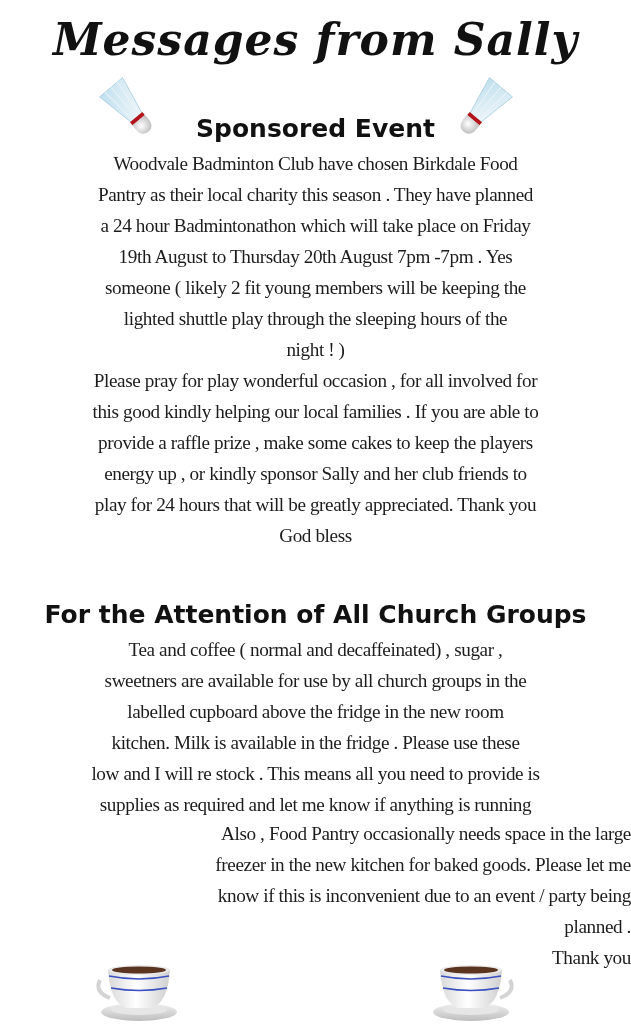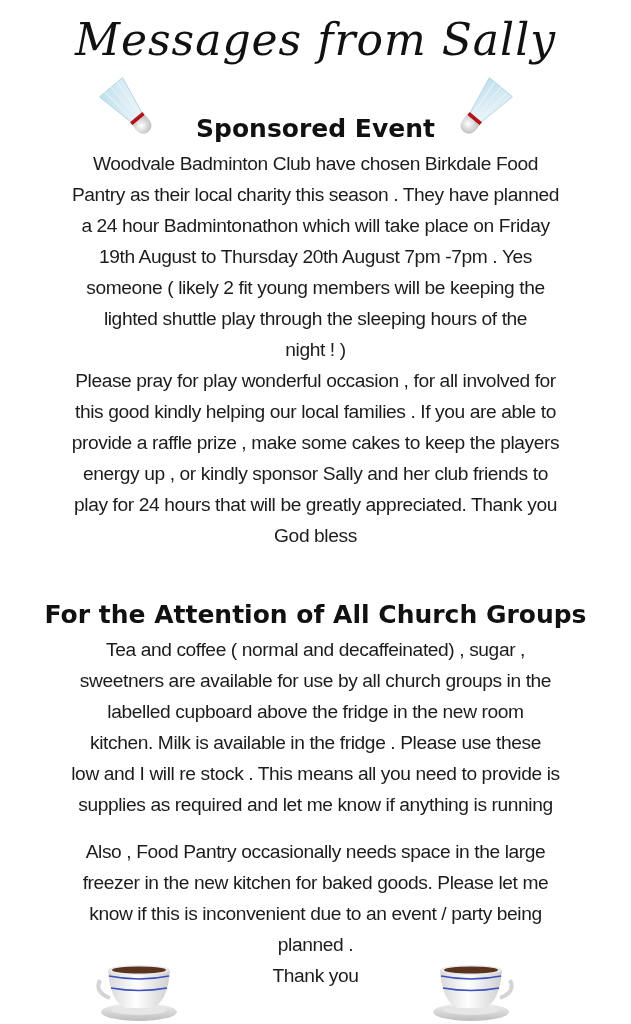--- a/index.html
+++ b/index.html
@@ -1,28 +1,28 @@
 <!DOCTYPE html>
 <html><head>
   <meta charset="utf-8">
   <style>
     html, body { margin: 0; padding: 0; background: #ffffff; }
     body { width: 631px; height: 1024px; position: relative; overflow: hidden; color: #1a1a1a; font-family: "DejaVu Sans", sans-serif; }
-    .title { position: absolute; top: 4px; left: 0; width: 631px; text-align: center; font-family: "DejaVu Serif", serif; font-style: italic; font-size: 44px; line-height: 72px; letter-spacing: 1px; color: #111; }
+    .title { position: absolute; top: 4px; left: 0; width: 631px; text-align: center; font-family: "DejaVu Serif", serif; font-style: italic; font-size: 44px; line-height: 72px; letter-spacing: 1px; color: #111; font-weight: bold; }
     .shuttle { position: absolute; width: 70px; height: 70px; }
     .shuttle.left { left: 96px; top: 76px; }
     .shuttle.right { left: 446px; top: 76px; }
     .heading { position: absolute; left: 0; width: 631px; text-align: center; font-weight: bold; font-family: "DejaVu Sans", sans-serif; color: #111; }
     .h1 { top: 111px; font-size: 25px; line-height: 36px; }
     .h2 { top: 597px; font-size: 25px; line-height: 36px; }
-    .para { position: absolute; left: 0; width: 631px; text-align: center; font-family: Liberation Sans, sans-serif; font-size: 19.2px; line-height: 31px; color: #1c1c1c; letter-spacing: -0.4px; }
+    .para { position: absolute; left: 0; width: 631px; text-align: center; font-family: Liberation Serif, serif; font-size: 19.2px; line-height: 31px; color: #1c1c1c; letter-spacing: -0.4px; }
     .p1 { top: 148px; }
     .p2 { top: 365px; }
     .p3 { top: 634px; }
-    .p4 { top: 836px; }
+    .p4 { top: 818px; text-align: right; }
     .line { display: block; white-space: nowrap; }
     .cup { position: absolute; width: 86px; height: 66px; }
     .cup.left { left: 96px; top: 958px; }
     .cup.right { left: 428px; top: 958px; }
   </style>
 </head>
 <body>
 
 <div class="title">Messages from Sally</div>
 

